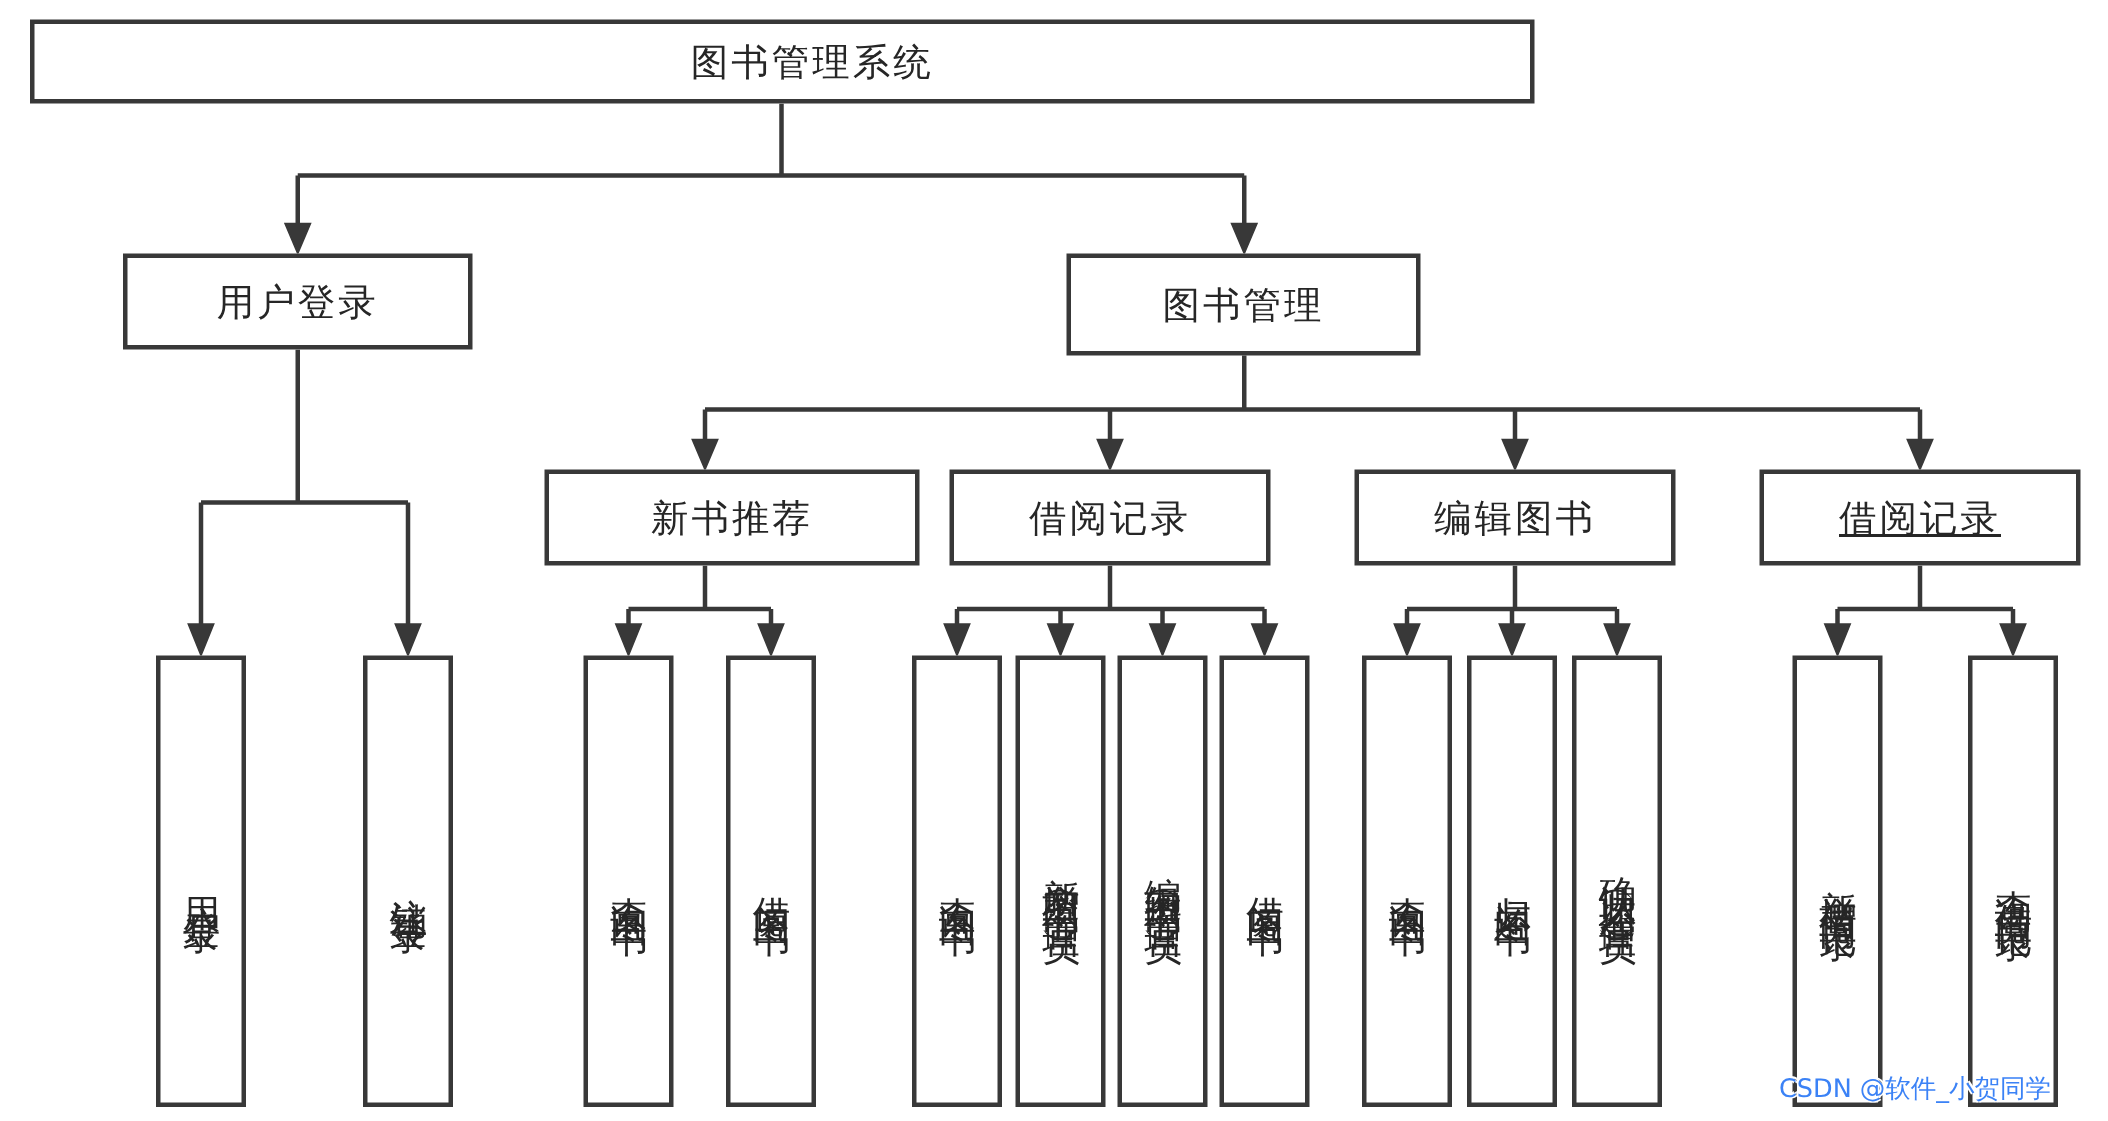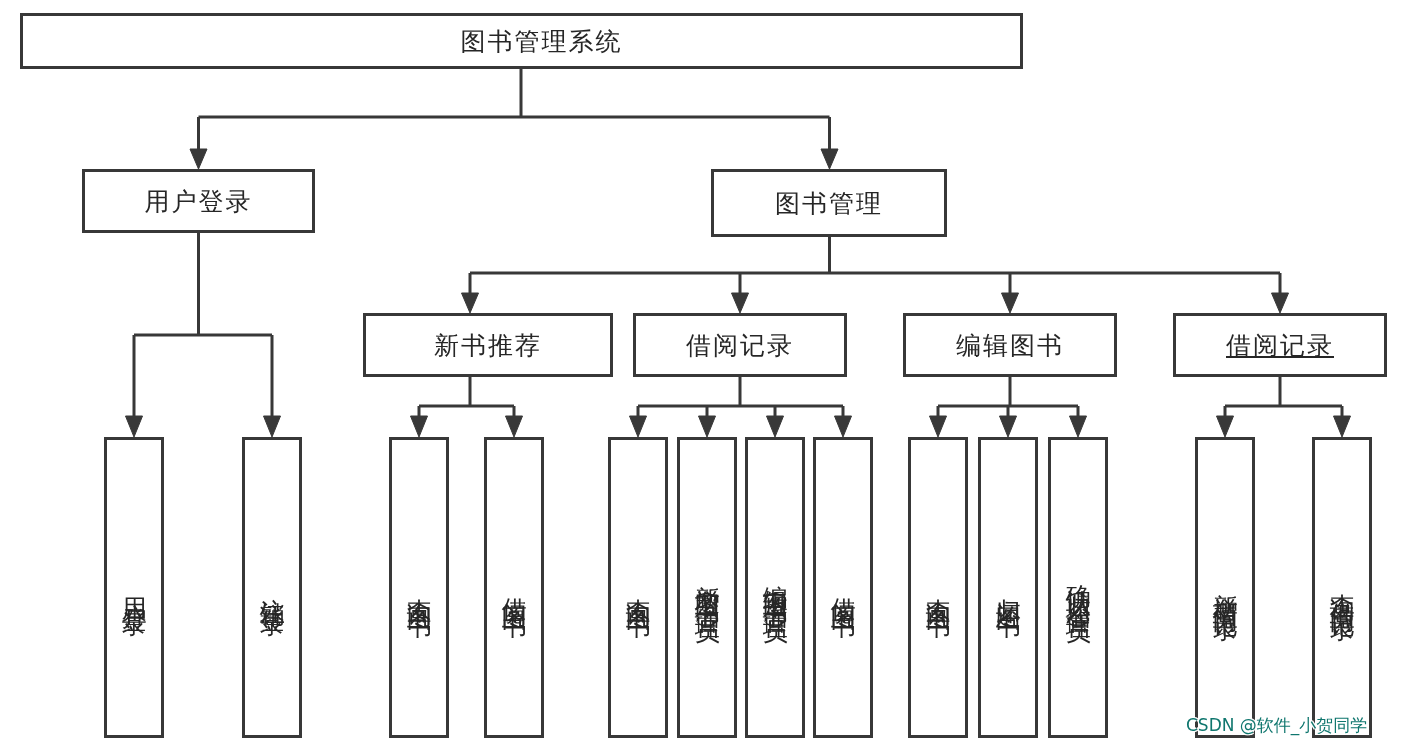--- a/index.html
+++ b/index.html
@@ -56,21 +56,21 @@
     text-orientation: mixed;
     font-size: 25px;
     letter-spacing: 5px;
     line-height: 1.1;
   }
   .watermark {
     position: absolute;
     left: 1186px;
     top: 714px;
     font-size: 17px;
-    color: #0f766e;
+    color: #3b82f6;
     letter-spacing: 0px;
     white-space: nowrap;
     z-index: 3;
     text-shadow: 1px 1px 0 #ffffff, -1px -1px 0 #ffffff, 1px -1px 0 #ffffff, -1px 1px 0 #ffffff;
   }
 </style>
 </head>
 <body>
 
 <div class="canvas">

